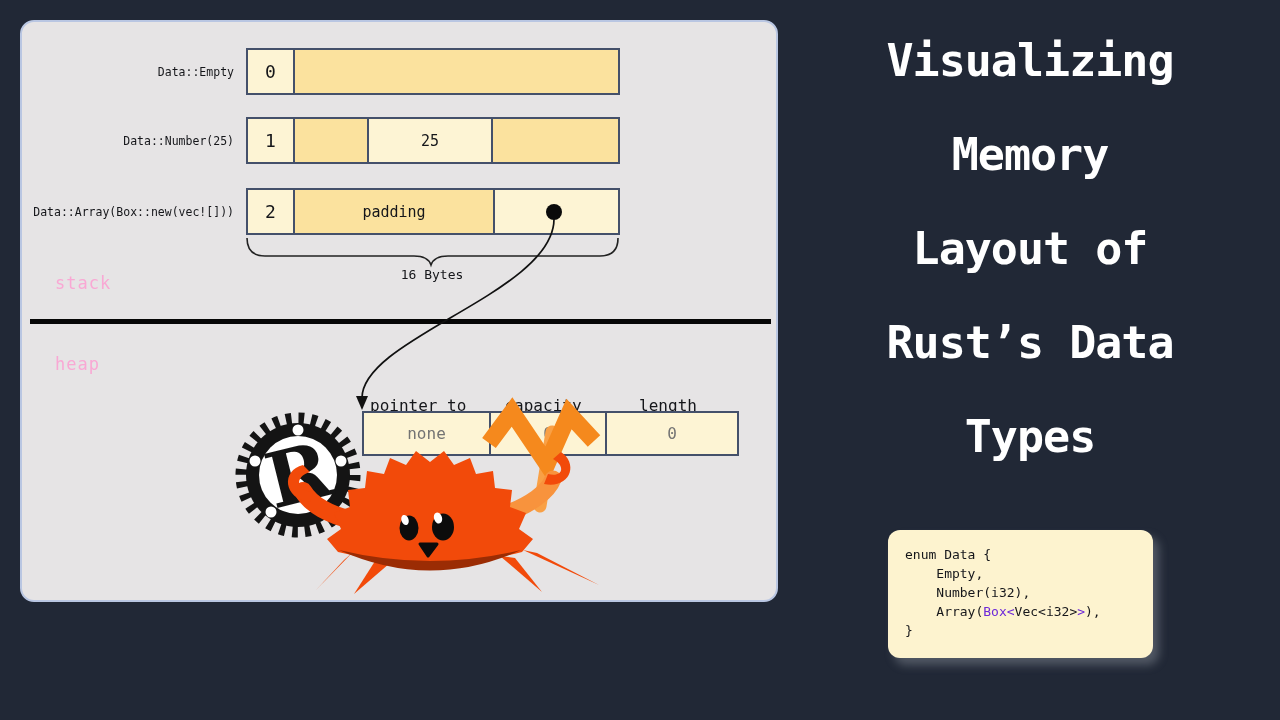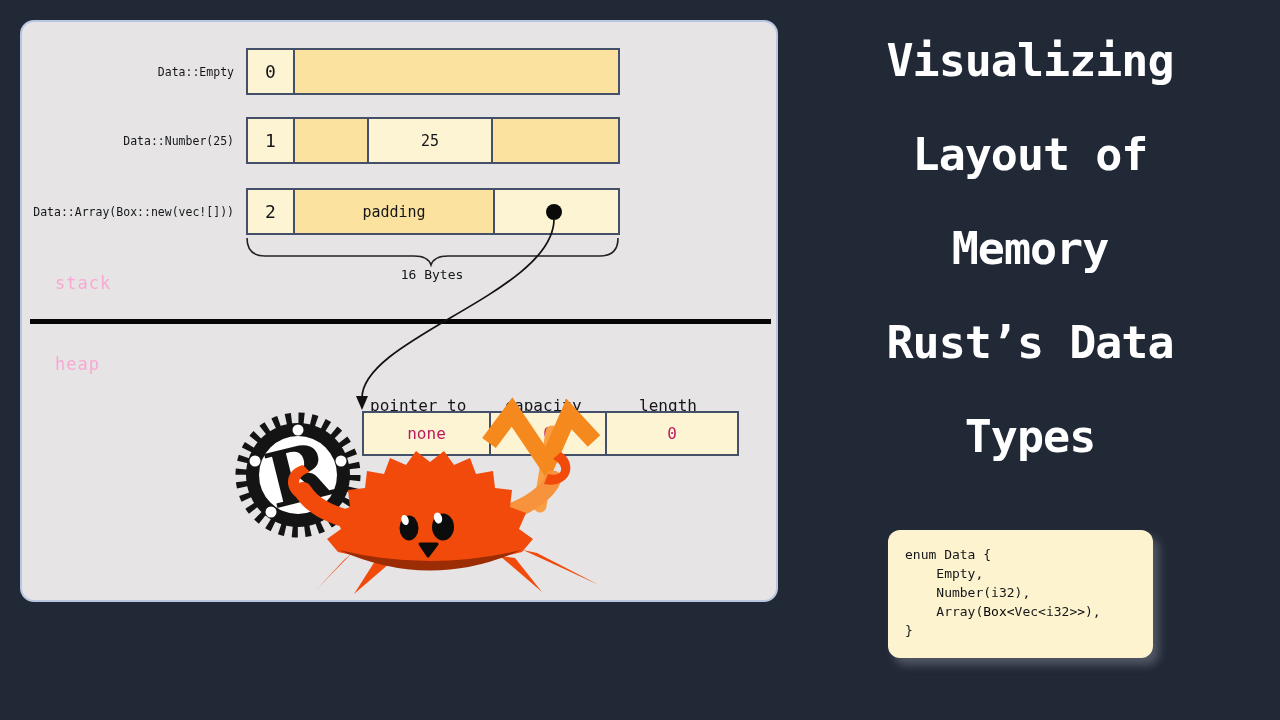--- a/index.html
+++ b/index.html
@@ -24,35 +24,35 @@
   .sideword { position:absolute; left:55px; font-size:17px; color:#f9a8d4; letter-spacing:1px; }
   .divider { position:absolute; left:30px; top:319px; width:741px; height:5px; background:#060606; }
 
   .bytes-label { position:absolute; left:372px; top:267px; width:120px; text-align:center;
                  font-size:13px; color:#15161a; }
 
   .heap-col-label { position:absolute; top:396px; font-size:16px; color:#15161a; text-align:center; }
   .heap-cells { position:absolute; left:362px; top:411px; display:flex; height:45px;
                 border:2px solid #44506a; }
   .heap-cell { border-left:2px solid #44506a; background:#fdf4d4; display:flex;
-               align-items:center; justify-content:center; font-size:16px; color:#be185d; }
+               align-items:center; justify-content:center; font-size:16px; color:#737373; }
   .heap-cell:first-child { border-left:none; }
 
   .overlay { position:absolute; left:0; top:0; width:1280px; height:720px; pointer-events:none; }
 
   .title-block { position:absolute; left:780px; top:14px; width:500px; text-align:center; }
   .title-line { font-size:45px; line-height:94px; font-weight:bold; color:#ffffff;
                 letter-spacing:-1px; white-space:nowrap; }
 
   .codebox { position:absolute; left:888px; top:530px; width:265px; height:128px;
              background:#fdf3cf; border-radius:12px;
              box-shadow:6px 7px 10px rgba(175,180,190,0.35); }
   .code { position:absolute; left:17px; top:15px; font-size:13px; line-height:19px;
           white-space:pre; color:#15161a; }
-  .code .cyan { color:#000000;margin-top:15px; }
+  .code .cyan { color:#6d28d9;margin-top:15px; }
 </style>
 </head>
 <body>
 
 <div class="panel"></div>
 
 <div class="rowlabel" style="top:65px">Data::Empty</div>
 <div class="cells" style="top:48px">
   <div class="cell light tag">0</div>
   <div class="cell dark grow val"></div>
@@ -136,22 +136,22 @@
     <ellipse cx="443" cy="527" rx="11" ry="13.5" fill="#0c0c0c"></ellipse>
     <ellipse cx="405" cy="520" rx="3.6" ry="5.2" fill="#ffffff" transform="rotate(-18 405 520)"></ellipse>
     <ellipse cx="438" cy="518" rx="4" ry="5.6" fill="#ffffff" transform="rotate(-18 438 518)"></ellipse>
 
     <path d="M420,544 L437,544 L428,556 Z" fill="#0c0c0c" stroke="#0c0c0c" stroke-width="3" stroke-linejoin="round"></path>
   </g>
 </svg>
 
 <div class="title-block">
   <div class="title-line">Visualizing</div>
+  <div class="title-line">Memory</div>
   <div class="title-line">Layout of</div>
-  <div class="title-line">Memory</div>
   <div class="title-line">Rust’s Data</div>
   <div class="title-line">Types</div>
 </div>
 
 <div class="codebox">
   <div class="code"><span>enum Data {
     Empty,
     Number(i32),
     Array(</span><span class="cyan">Box&lt;</span><span>Vec&lt;i32&gt;</span><span class="cyan">&gt;</span><span>),
 }</span></div>

